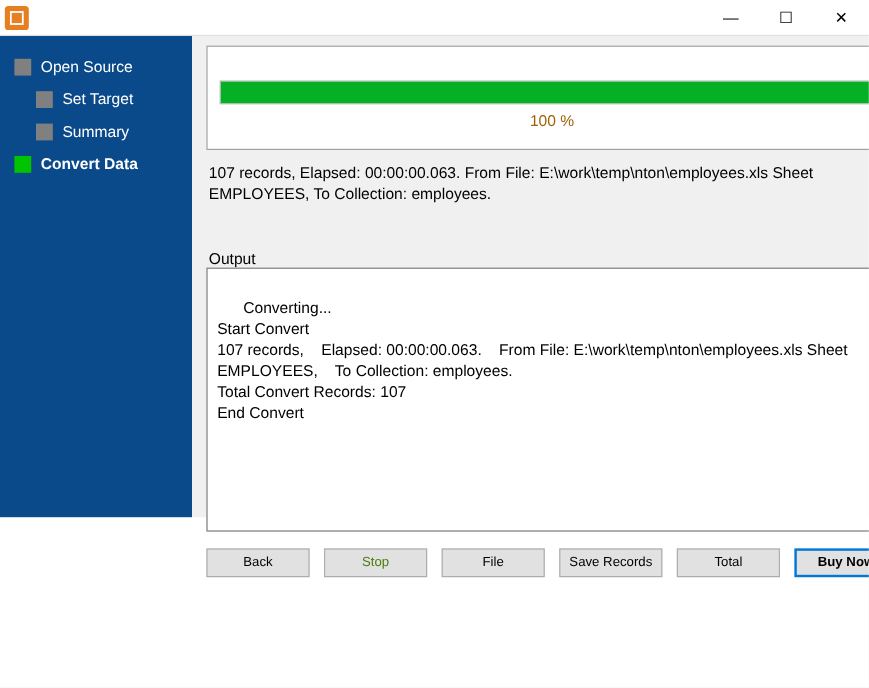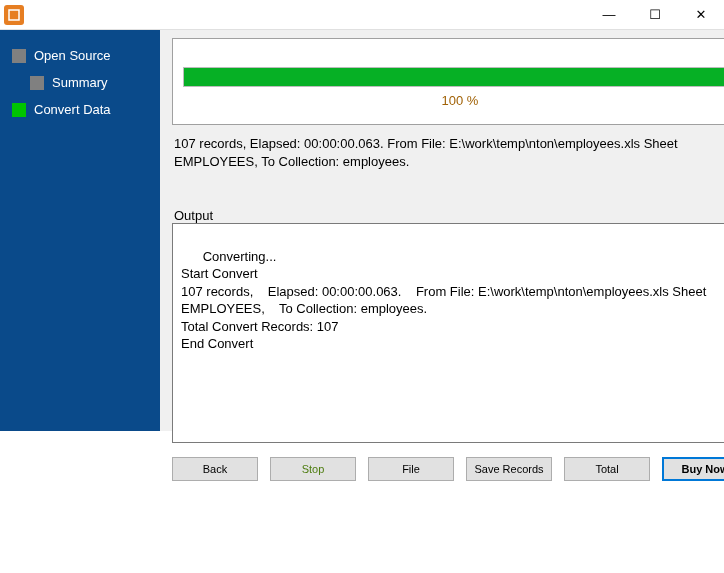--- a/index.html
+++ b/index.html
@@ -72,21 +72,21 @@
       margin-right: 8px;
       flex-shrink: 0;
     }
     .tree-item.level2 {
       padding-left: 30px;
     }
     .tree-item.active .tree-box {
       background: #00c400;
     }
     .tree-item.active {
-      font-weight: normal;
+      font-weight: bold;
     }
     .main {
       flex: 1;
       background: #f0f0f0;
       display: flex;
       flex-direction: column;
       padding: 8px 12px 10px 12px;
     }
     .panel-top {
       background: #fff;
@@ -180,20 +180,24 @@
 </div>
 
 <div class="content">
   <div class="sidebar">
     <div class="tree-item">
       <div class="tree-box"></div>
       <span>Open Source</span>
     </div>
     <div class="tree-item level2">
       <div class="tree-box"></div>
+      <span>Set Target</span>
+    </div>
+    <div class="tree-item level2">
+      <div class="tree-box"></div>
       <span>Summary</span>
     </div>
     <div class="tree-item active">
       <div class="tree-box"></div>
       <span>Convert Data</span>
     </div>
   </div>
 
   <div class="main">
     <div class="panel-top">

